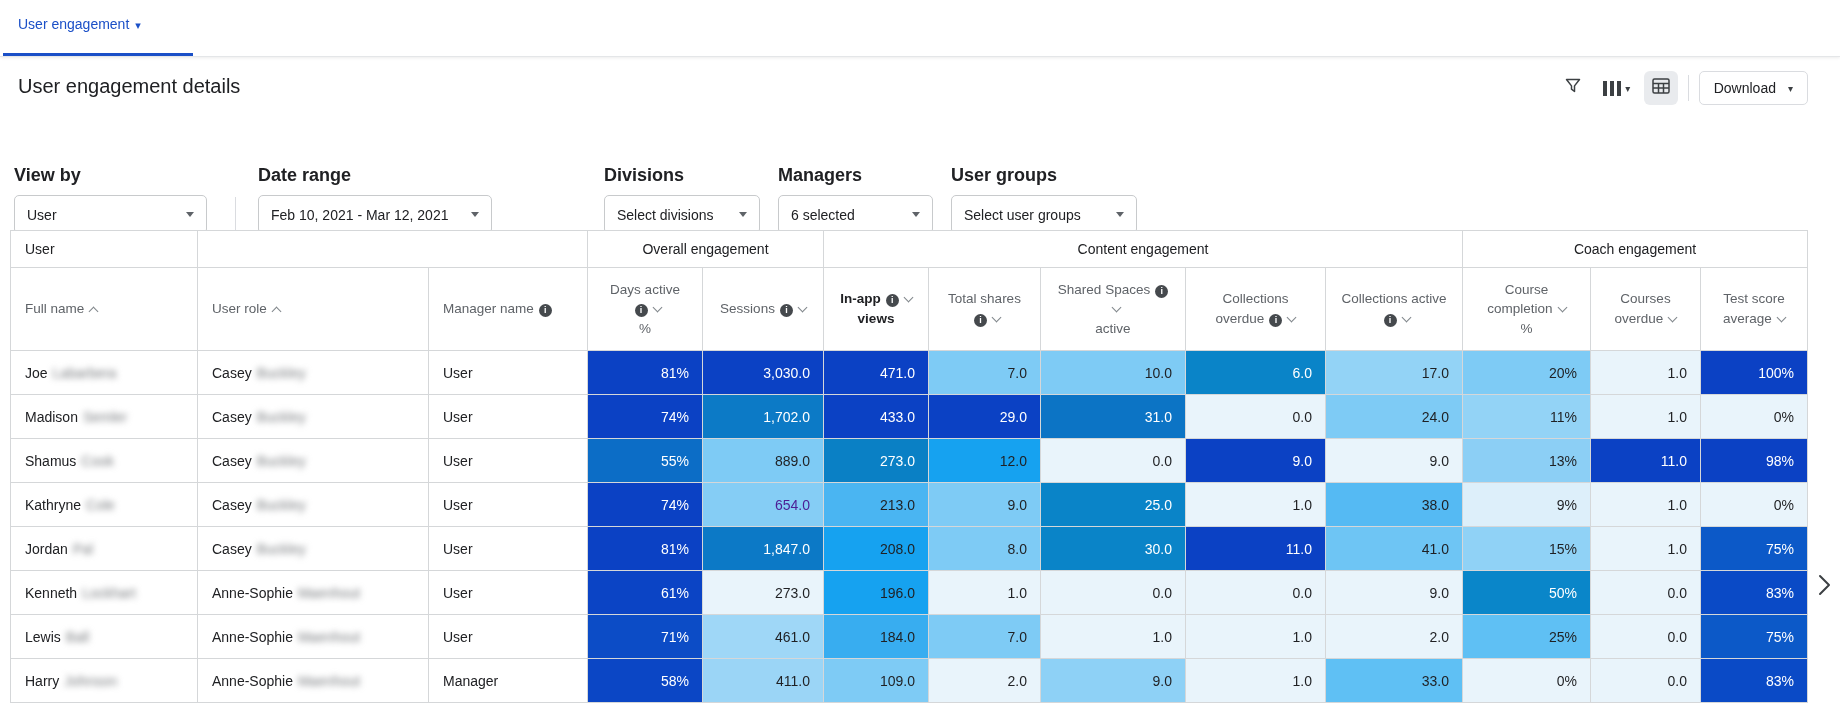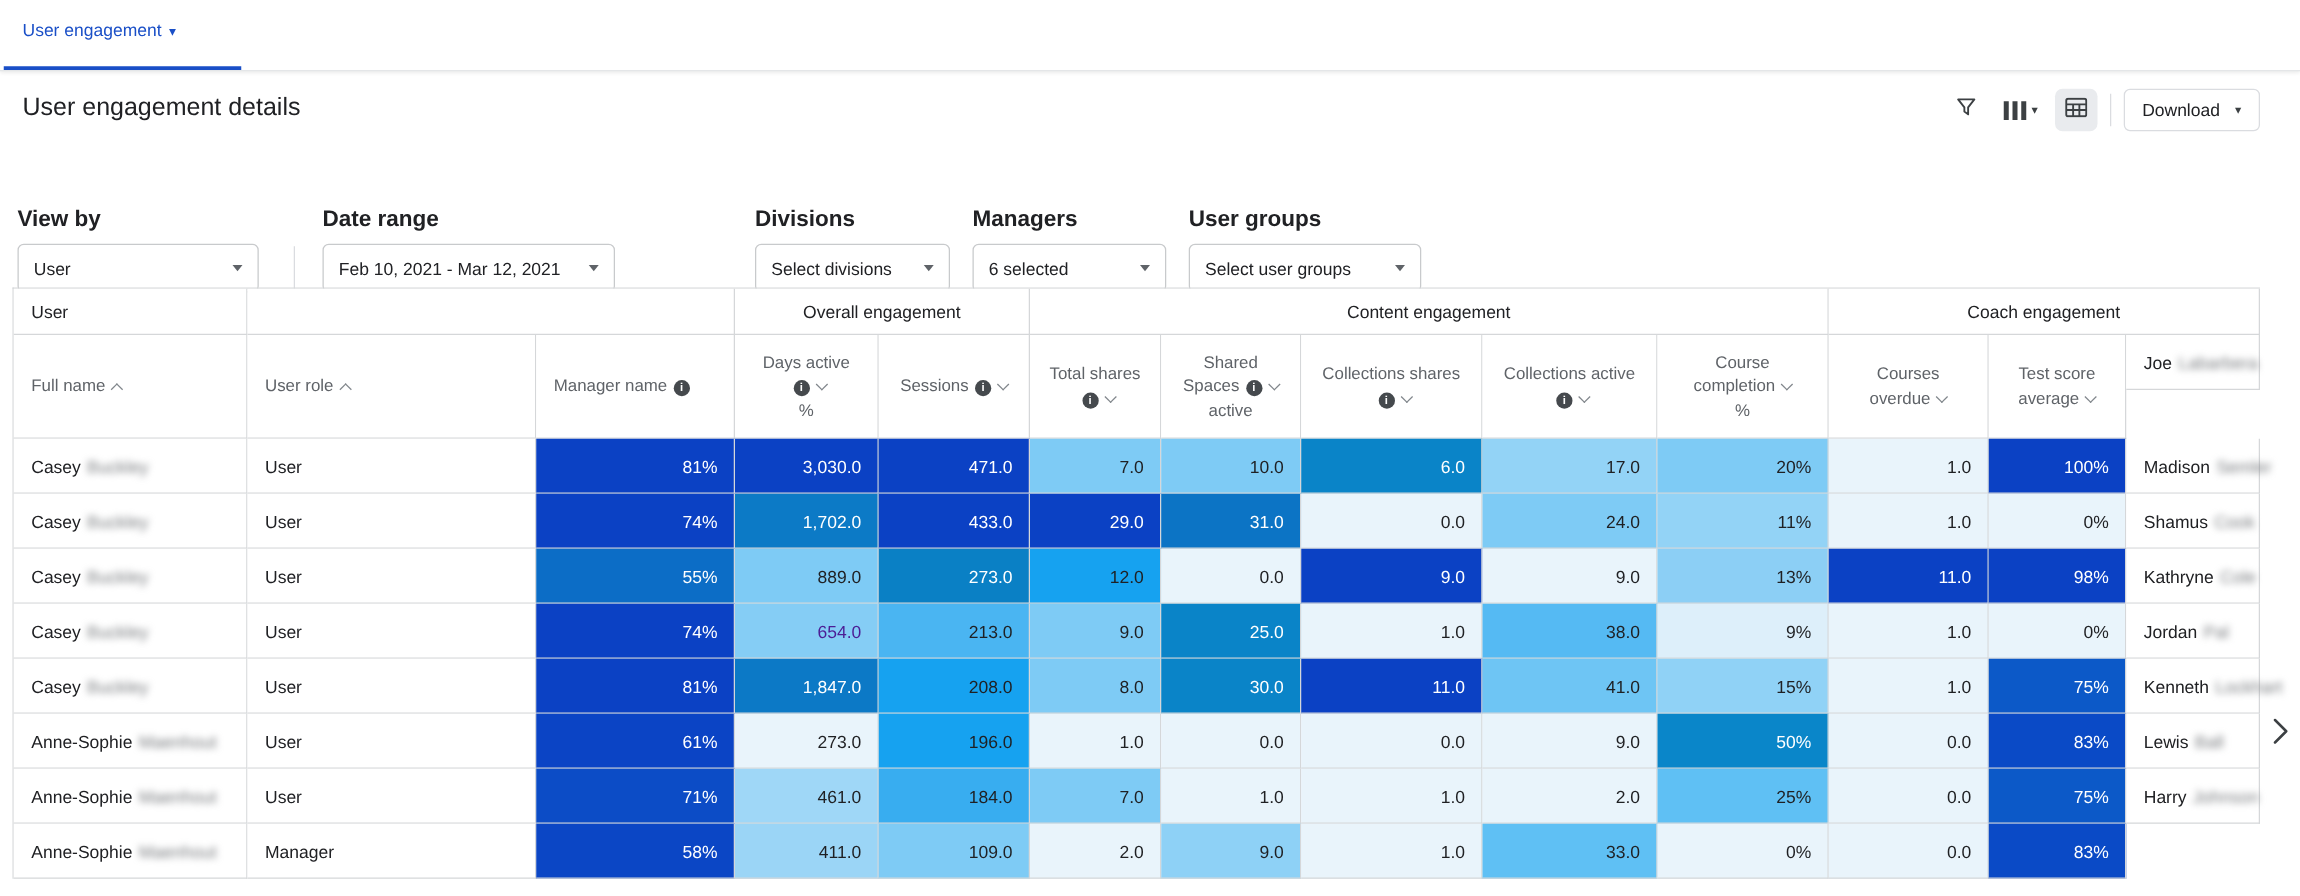--- a/index.html
+++ b/index.html
@@ -149,28 +149,31 @@
     </div>
     <div class="cell head-cell left">
       <div class="head-inner"><span>Manager name</span><span class="info">i</span></div>
     </div>
     <div class="cell head-cell">
       <div class="head-inner"><span>Days active</span><span class="info">i</span><span class="chev"></span><div>%</div></div>
     </div>
     <div class="cell head-cell">
       <div class="head-inner"><span>Sessions</span><span class="info">i</span><span class="chev"></span></div>
     </div>
+    <div class="cell head-cell tight">
+      <div class="head-inner bold"><span>In-app</span><span class="info">i</span><span class="chev"></span><div>views</div></div>
+    </div>
     <div class="cell head-cell">
       <div class="head-inner"><span>Total shares</span><span class="info">i</span><span class="chev"></span></div>
     </div>
     <div class="cell head-cell">
       <div class="head-inner"><span>Shared Spaces</span><span class="info">i</span><span class="chev"></span><div>active</div></div>
     </div>
     <div class="cell head-cell">
-      <div class="head-inner"><span>Collections shares</span><span class="info">i</span><span class="chev"></span></div>
+      <div class="head-inner"><span>Collections overdue</span><span class="info">i</span><span class="chev"></span></div>
     </div>
     <div class="cell head-cell">
       <div class="head-inner"><span>Collections active</span><span class="info">i</span><span class="chev"></span></div>
     </div>
     <div class="cell head-cell">
       <div class="head-inner"><span>Course completion</span><span class="chev"></span><div>%</div></div>
     </div>
     <div class="cell head-cell">
       <div class="head-inner"><span>Courses overdue</span><span class="chev"></span></div>
     </div>

